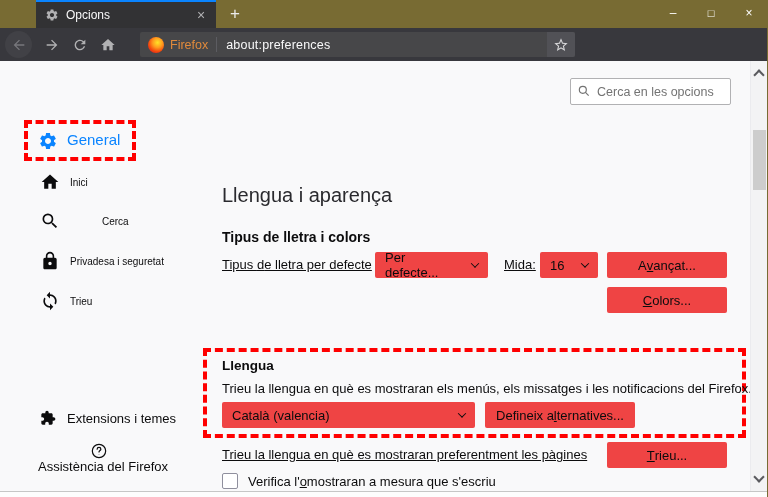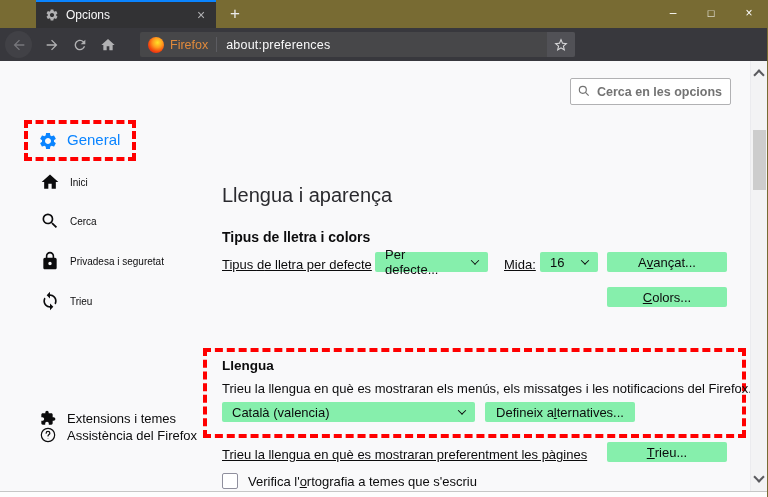--- a/index.html
+++ b/index.html
@@ -81,33 +81,33 @@
   }
   .general-box .side-item-inner { display:flex; color:var(--accent); font-size:15px; }
   .general-box svg { width:20px; height:20px; margin-right:9px; }
   .side-foot { position:absolute; display:flex; align-items:center; font-size:13px; }
   .side-foot svg { width:16px; height:16px; margin-right:11px; margin-left:2px; flex:none; }
 
   
   .search-box { position:absolute; left:570px; top:17px; width:161px; height:27px; }
   .search-box input {
     width:100%; height:100%; border:1px solid #b1b1b3; border-radius:2px; background:#fff;
-    font-family:"Liberation Sans",sans-serif; font-size:12.5px; color:#0c0c0d; padding:0 6px 0 26px; outline:none;font-weight:bold;
+    font-family:"Liberation Sans",sans-serif; font-size:12.5px; color:#0c0c0d; padding:0 6px 0 26px; outline:none;
   }
   .search-box input::placeholder { color:#737373; opacity:1; }
   .search-glyph { position:absolute; left:7px; top:6px; width:14px; height:14px; color:#737373; pointer-events:none; }
 
   
   .h1 { position:absolute; left:222px; top:123px; font-size:20px; font-weight:400; color:#2a2a2e; }
   .h2 { position:absolute; left:222px; top:168px; font-size:14px; font-weight:700; }
   .row-label { font-size:13px; line-height:26px;text-decoration:underline; }
   .ak { text-decoration:underline; }
 
   .select, .btn {
-    position:absolute; height:20px; background:#86efac; border-radius:2px;
+    position:absolute; height:26px; background:#ef4444; border-radius:2px;
     font-size:13px; color:#0c0c0d; display:flex; align-items:center;
   }
   .select { padding:0 10px; justify-content:space-between; }
   .btn { justify-content:center; }
   .dd-chev { width:6px; height:6px; border-right:1.5px solid #0c0c0d; border-bottom:1.5px solid #0c0c0d; transform:rotate(45deg) translate(-1px,-1px); margin-left:10px; }
 
   .fonts-label { position:absolute; left:222px; top:191px; }
   .sel-font { left:375px; top:191px; width:113px; }
   .mida-label { position:absolute; left:504px; top:191px; }
   .sel-size { left:540px; top:191px; width:58px; }
@@ -247,21 +247,21 @@
       <span>General</span>
     </div>
   </div>
 
   <div class="side-item" style="left:40px; top:111px;">
     <svg viewBox="0 0 24 24" fill="currentColor">
         <path d="M12 3L2 12h3v8h5v-6h4v6h5v-8h3L12 3z"></path>
       </svg>
     <span>Inici</span>
   </div>
-  <div class="side-item" style="left:40px; top:150px;">
+  <div class="side-item" style="left:40px; top:150px;gap:32px;">
     <svg viewBox="0 0 24 24" fill="currentColor">
         <path d="M15.5 14h-.79l-.28-.27A6.47 6.47 0 0 0 16 9.5 6.5 6.5 0 1 0 9.5 16c1.61 0 3.09-.59 4.23-1.57l.27.28v.79l5 4.99L20.49 19l-4.99-5zm-6 0C7.01 14 5 11.99 5 9.5S7.01 5 9.5 5 14 7.01 14 9.5 11.99 14 9.5 14z"></path>
       </svg>
     <span>Cerca</span>
   </div>
   <div class="side-item" style="left:40px; top:190px;">
     <svg viewBox="0 0 24 24" fill="currentColor">
         <path d="M18 8h-1V6c0-2.76-2.24-5-5-5S7 3.24 7 6v2H6c-1.1 0-2 .9-2 2v10c0 1.1.9 2 2 2h12c1.1 0 2-.9 2-2V10c0-1.1-.9-2-2-2zm-6 9c-1.1 0-2-.9-2-2s.9-2 2-2 2 .9 2 2-.9 2-2 2zm3.1-9H8.9V6c0-1.71 1.39-3.1 3.1-3.1 1.71 0 3.1 1.39 3.1 3.1v2z"></path>
       </svg>
     <span>Privadesa i seguretat</span>
@@ -272,21 +272,21 @@
       </svg>
     <span>Trieu</span>
   </div>
 
   <div class="side-foot" style="left:38px; top:349px;">
     <svg viewBox="0 0 24 24" fill="currentColor">
         <path d="M20.5 11H19V7c0-1.1-.9-2-2-2h-4V3.5C13 2.12 11.88 1 10.5 1S8 2.12 8 3.5V5H4c-1.1 0-1.99.9-1.99 2v3.8H3.5c1.49 0 2.7 1.21 2.7 2.7s-1.21 2.7-2.7 2.7H2V20c0 1.1.9 2 2 2h3.8v-1.5c0-1.49 1.21-2.7 2.7-2.7 1.49 0 2.7 1.21 2.7 2.7V22H17c1.1 0 2-.9 2-2v-4h1.5c1.38 0 2.5-1.12 2.5-2.5S21.88 11 20.5 11z"></path>
       </svg>
     <span>Extensions i temes</span>
   </div>
-  <div class="side-foot" style="left:38px; top:366px;">
+  <div class="side-foot" style="left:38px; top:382px;flex-direction:column;">
     <svg viewBox="0 0 24 24" fill="none" stroke="currentColor" stroke-width="1.8">
         <circle cx="12" cy="12" r="10"></circle>
         <path d="M9.2 9.2c0-1.5 1.25-2.7 2.8-2.7s2.8 1.2 2.8 2.7c0 1.9-2.8 2.1-2.8 4.3" stroke-linecap="round"></path>
         <circle cx="12" cy="17.3" r="0.6" fill="currentColor" stroke="none"></circle>
       </svg>
     <span>Assistència del Firefox</span>
   </div>
 
   <div class="search-box">
     <svg class="search-glyph" viewBox="0 0 24 24" fill="none" stroke="currentColor" stroke-width="2">
@@ -334,21 +334,21 @@
   </div>
 
   <div class="pages-label row-label">Trieu la llengua en què es mostraran preferentment les pàgines</div>
   <div class="btn btn-trieu">
       <span class="ak">T</span>
       <span>rieu...</span>
     </div>
 
   <div class="check-row">
     <span class="checkbox"></span>
-    <span class="check-label"><span>Verifica l'</span><span class="ak">o</span><span>rtografia a temes que s'escriu</span></span>
+    <span class="check-label"><span>Verifica l'</span><span class="ak">o</span><span>mostraran a mesura que s'escriu</span></span>
   </div>
 
   <div class="scrollbar">
     <span class="chev sb-up"></span>
     <div class="sb-thumb"></div>
     <span class="chev sb-down"></span>
   </div>
   <div class="bottom-edge"></div>
 </div>
 

